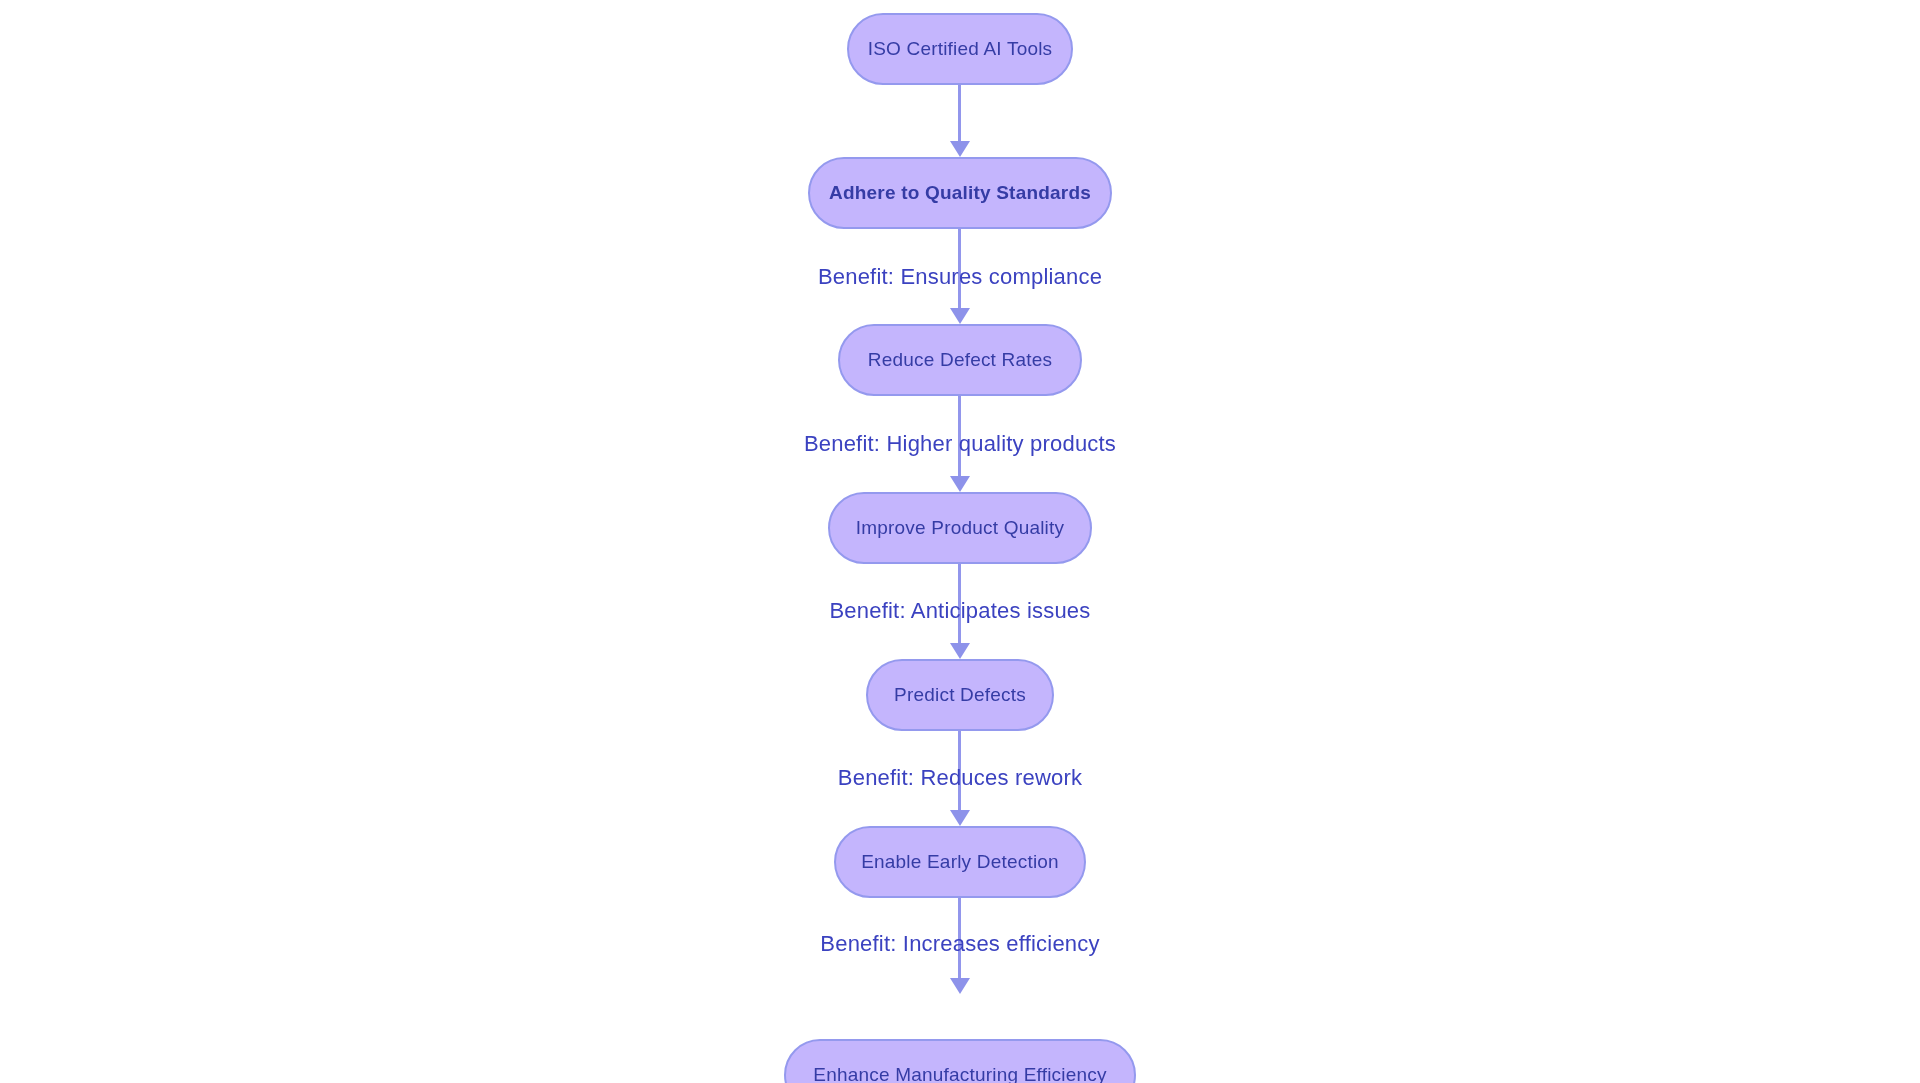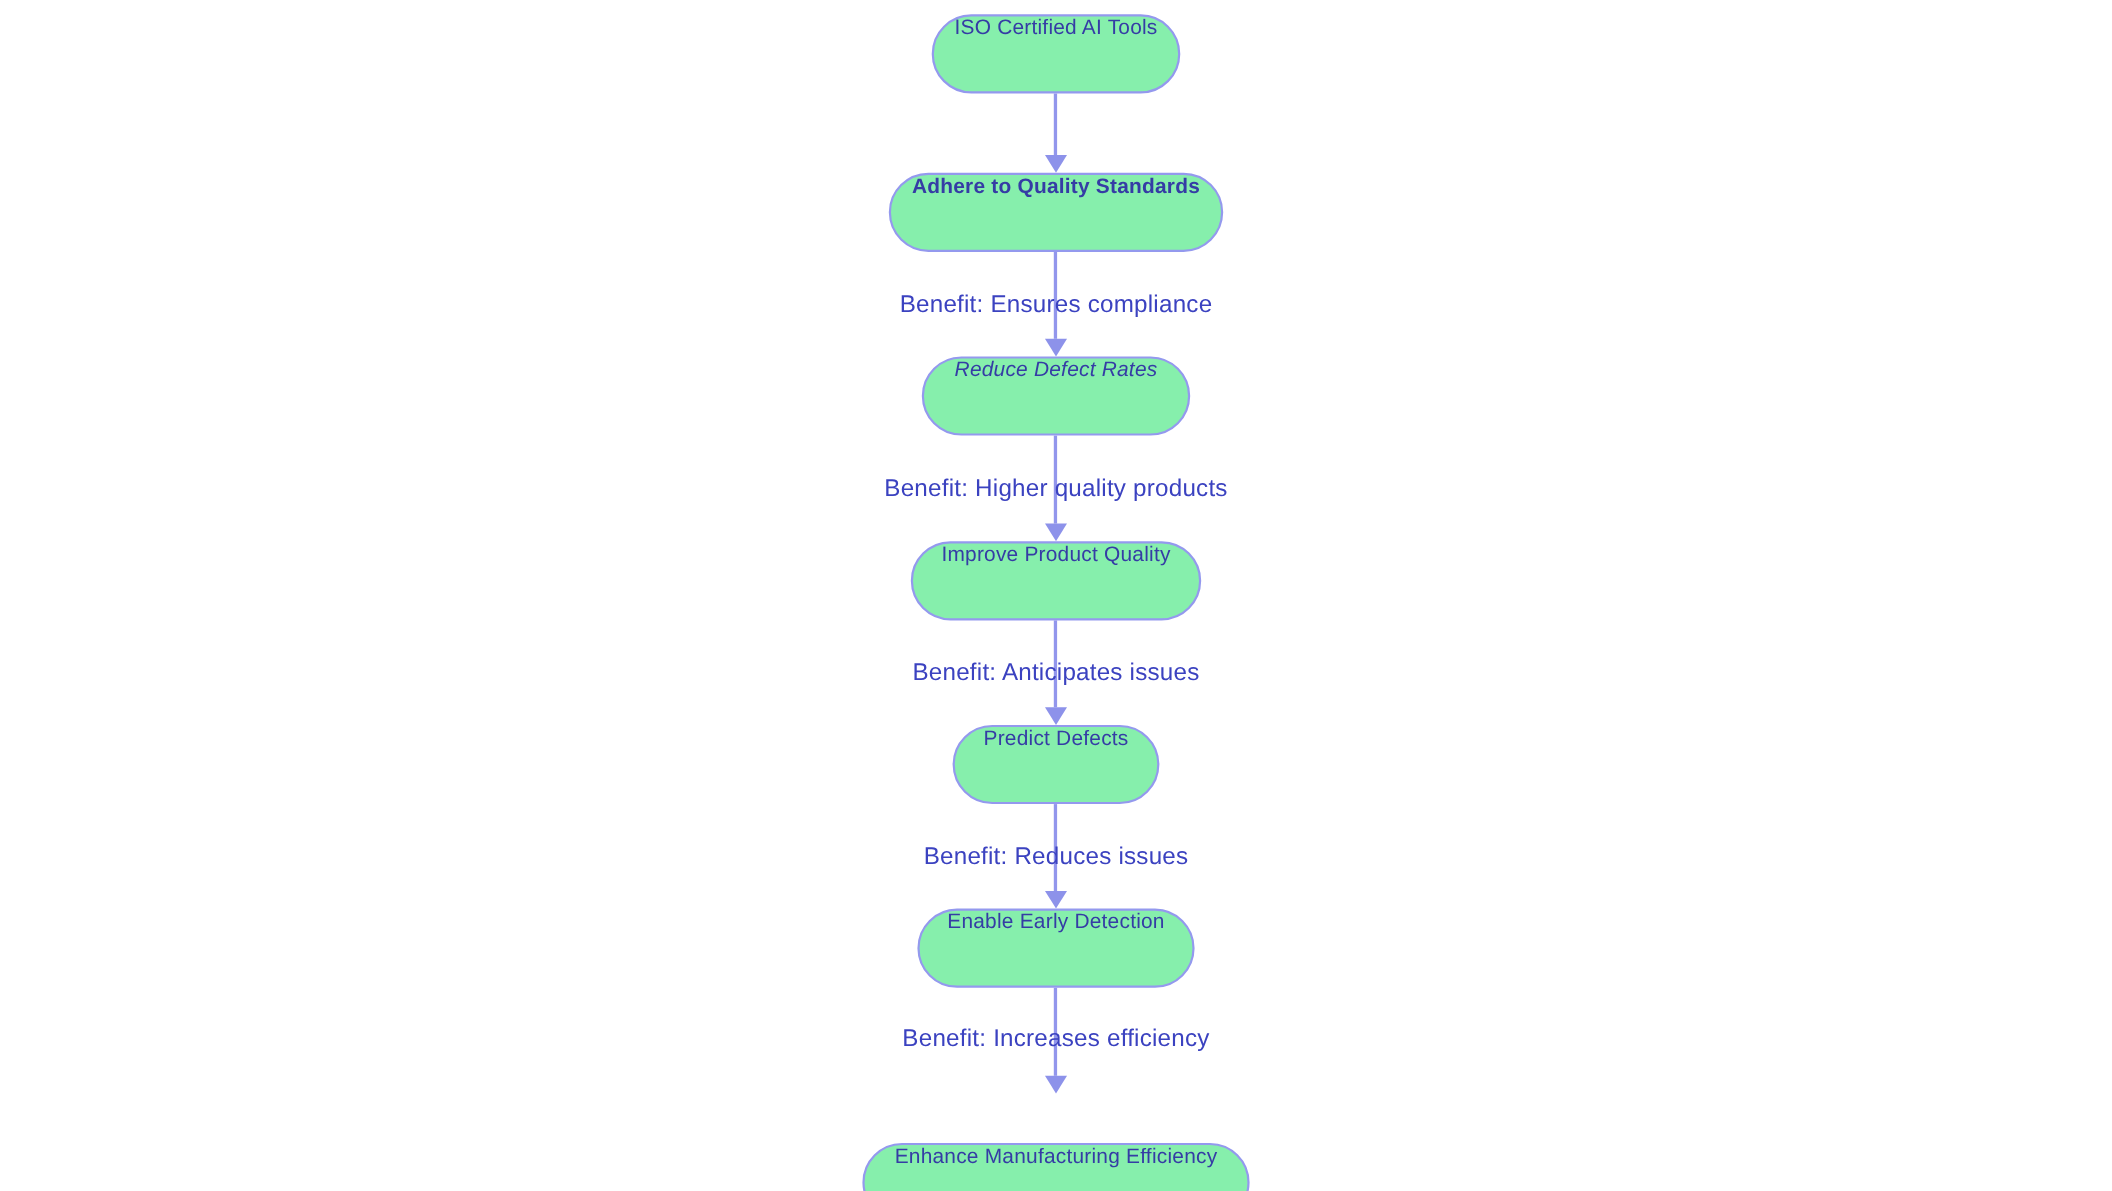--- a/index.html
+++ b/index.html
@@ -16,35 +16,35 @@
     width: 1920px;
     height: 1083px;
     background: #FFFFFF;
   }
   .flow-node {
     position: absolute;
     left: 960px;
     transform: translateX(-50%);
     height: 72px;
     box-sizing: border-box;
-    background: #86efac;
+    background: #c4b5fd;
     border: 2px solid #9499EE;
     border-radius: 36px;
     display: flex;
-    align-items: flex-start;
+    align-items: center;
     justify-content: center;
     color: #353CA5;
     font-size: 19px;
     letter-spacing: 0.2px;
     white-space: nowrap;
     z-index: 3;
   }
   .n1 { top: 13px;  width: 226px; }
   .n2 { top: 157px; width: 304px; font-weight: bold; }
-  .n3 { top: 324px; width: 244px; font-style: italic; }
+  .n3 { top: 324px; width: 244px; }
   .n4 { top: 492px; width: 264px; }
   .n5 { top: 659px; width: 188px; }
   .n6 { top: 826px; width: 252px; }
   .n7 { top: 1039px; width: 352px; }
 
   .arrow-line {
     position: absolute;
     left: 958px;
     width: 3px;
     background: #9296EC;
@@ -125,16 +125,16 @@
 
   <div class="arrow-line a5-line"></div>
   <div class="arrow-head a5-head"></div>
 
   <div class="arrow-line a6-line"></div>
   <div class="arrow-head a6-head"></div>
 
   <div class="edge-label l1">Benefit: Ensures compliance</div>
   <div class="edge-label l2">Benefit: Higher quality products</div>
   <div class="edge-label l3">Benefit: Anticipates issues</div>
-  <div class="edge-label l4">Benefit: Reduces issues</div>
+  <div class="edge-label l4">Benefit: Reduces rework</div>
   <div class="edge-label l5">Benefit: Increases efficiency</div>
 
 </div>
 
 </body></html>

